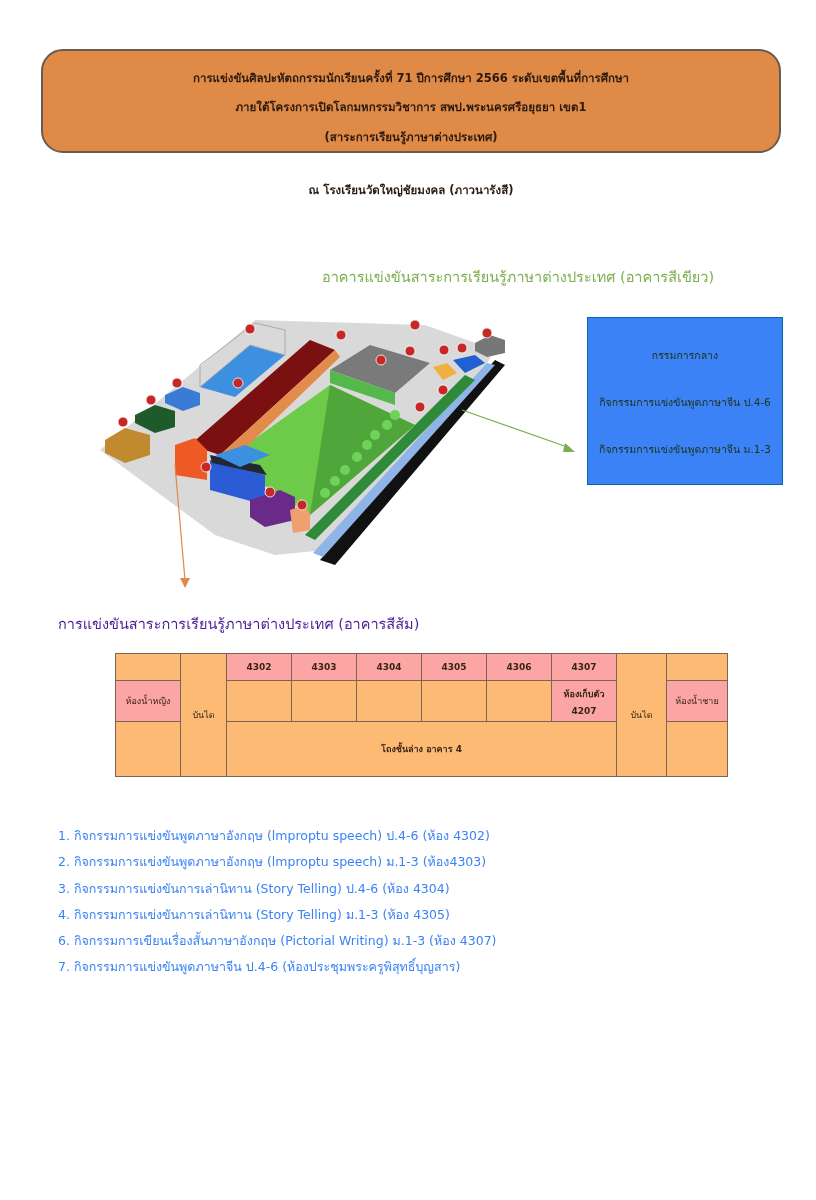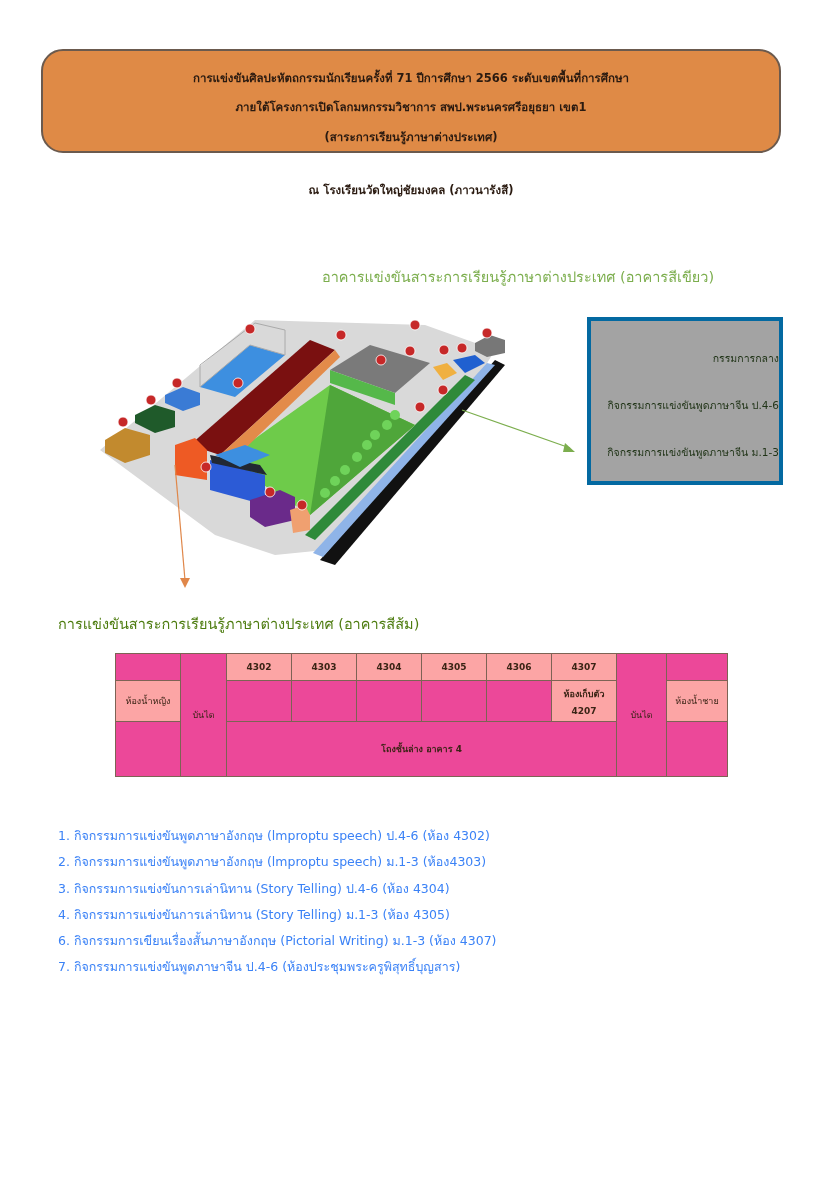--- a/index.html
+++ b/index.html
@@ -13,42 +13,42 @@
   .header-box .line {
     display: block; font-size: 11.5px; font-weight: bold; color: #2a1a10;
     position: absolute; left: 0; right: 0;
   }
 
   .green-title {
     position: absolute; left: 322px; top: 265px; font-size: 14.5px; color: #7cae4e;
     white-space: nowrap;
   }
   .orange-title {
-    position: absolute; left: 58px; top: 612px; font-size: 14.5px; color: #4d7c0f;
+    position: absolute; left: 58px; top: 612px; font-size: 14.5px; color: #4c1d95;
     white-space: nowrap;
   }
 
   .map { position: absolute; left: 95px; top: 305px; width: 440px; height: 265px; }
 
   .green-box {
     position: absolute; left: 587px; top: 317px; width: 196px; height: 168px;
-    background: #a3a3a3; border: 4px solid #0369a1; box-sizing: border-box;
-    text-align: right;
+    background: #3b82f6; border: 1px solid #0369a1; box-sizing: border-box;
+    text-align: center;
   }
   .green-box .gline { position: absolute; left: 0; right: 0; font-size: 10.5px; color: #1f3316; white-space: nowrap; }
 
   .arrows { position: absolute; left: 0; top: 0; width: 816px; height: 1200px; pointer-events: none; }
 
   table.floor {
     position: absolute; left: 115px; top: 653px; width: 612px; height: 123px;
     border-collapse: collapse; table-layout: fixed; font-size: 9px; color: #3a2415;
   }
   table.floor td {
     border: 1px solid #7d6354; text-align: center; vertical-align: middle;
-    background: #ec4899; padding: 0;
+    background: #fdba74; padding: 0;
   }
   table.floor td.dark { background: #fca5a5; font-weight: bold; }
   table.floor td.room { font-weight: bold; }
 
   .list { position: absolute; left: 58px; top: 826px; font-size: 12.5px; color: #3b82f6; }
   .list .item { height: 26.3px; line-height: 20px; white-space: nowrap; }
 </style>
 </head>
 <body>
 

